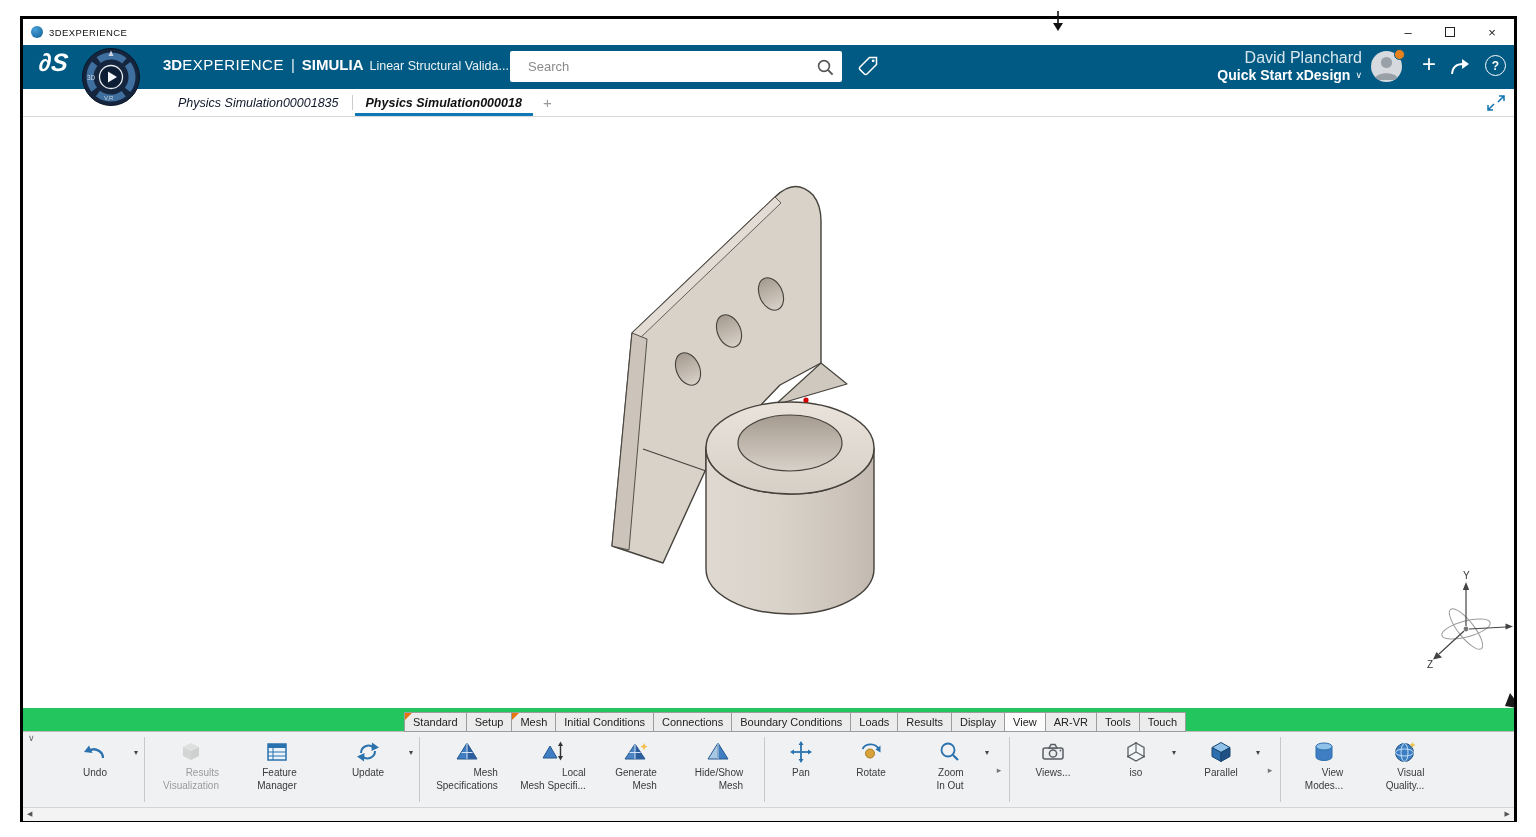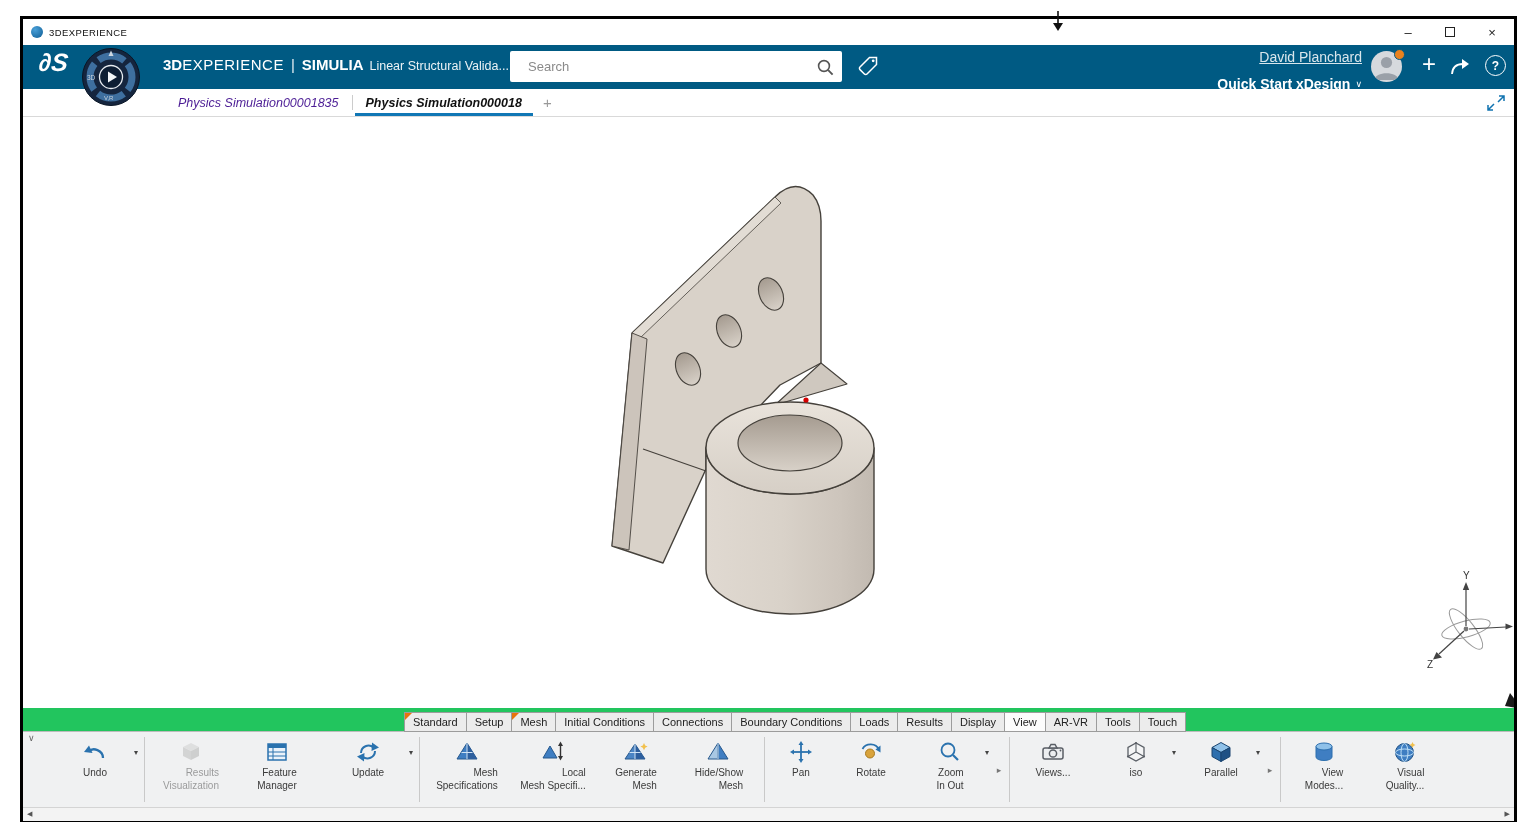--- a/index.html
+++ b/index.html
@@ -26,38 +26,38 @@
   .brand .dv{margin:0 7px;font-weight:300;opacity:.9;}
   .brand .sub{font-size:12.5px;font-weight:300;opacity:.92;margin-left:6px;}
   .search{position:absolute;left:487px;top:6px;width:332px;height:31px;background:#fff;border-radius:2px;
     display:flex;align-items:center;}
   .search input{flex:1;border:0;outline:none;background:transparent;font-size:13px;color:#333;
     padding:0 8px 0 10px;font-family:"Liberation Sans",sans-serif;margin-left:8px;}
   .search input::placeholder{color:#8a8a8a;}
   .search svg{margin-right:8px;flex:0 0 auto;}
   .tagbtn{position:absolute;left:833px;top:9px;cursor:pointer;}
   .user-area{position:absolute;right:152px;top:4px;display:flex;flex-direction:column;align-items:flex-end;}
-  .user-name{font-size:14px;opacity:.85;text-decoration:underline;}
-  .workspace{font-size:14px;font-weight:bold;margin-top:11px;display:flex;align-items:center;gap:5px;cursor:pointer;}
+  .user-name{font-size:16px;opacity:.85;}
+  .workspace{font-size:14px;font-weight:bold;margin-top:0;display:flex;align-items:center;gap:5px;cursor:pointer;}
   .ws-caret{font-size:9px;font-weight:normal;}
   .avatar{position:absolute;right:112px;top:6px;width:31px;height:31px;border-radius:50%;background:#d6d9dd;cursor:pointer;}
   .avatar svg{border-radius:50%;display:block;}
   .status-dot{position:absolute;top:-2px;right:-3px;width:9px;height:9px;background:#e8821e;border:1.5px solid #005a83;border-radius:50%;}
   .icon-plus{position:absolute;right:78px;top:5px;font-size:24px;font-weight:300;cursor:pointer;line-height:1.2;}
   .sharebtn{position:absolute;right:42px;top:11px;cursor:pointer;}
   .helpbtn{position:absolute;right:8px;top:10px;width:21px;height:21px;border:1.6px solid #fff;border-radius:50%;
     box-sizing:border-box;display:flex;align-items:center;justify-content:center;font-size:12px;font-weight:bold;cursor:pointer;}
 
   
   .compass{position:absolute;left:58px;top:28px;width:60px;height:60px;z-index:20;cursor:pointer;}
 
   
   .tabbar{height:27px;background:#fff;border-bottom:1px solid #d9d9d9;display:flex;align-items:stretch;
     padding-left:142px;flex:0 0 auto;position:relative;}
-  .doc-tab{display:flex;align-items:center;padding:0 13px;font-size:12.5px;font-style:italic;color:#4c1d95;cursor:pointer;position:relative;}
+  .doc-tab{display:flex;align-items:center;padding:0 13px;font-size:12.5px;font-style:italic;color:#0f172a;cursor:pointer;position:relative;}
   .doc-tab.active{font-weight:bold;color:#111;}
   .doc-tab.active::after{content:"";position:absolute;left:2px;right:2px;bottom:0;height:3px;background:#1077b5;}
   .tab-sep{width:1px;background:#ccc;margin:6px 0;}
   .new-tab{display:flex;align-items:center;color:#999;font-size:15px;margin-left:8px;cursor:pointer;}
   .collapsebtn{margin-left:auto;margin-right:8px;display:flex;align-items:center;cursor:pointer;}
 
   
   .canvas{flex:0 0 591px;position:relative;background:#fff;overflow:hidden;}
   .canvas svg.scene{position:absolute;left:0;top:0;}
 

